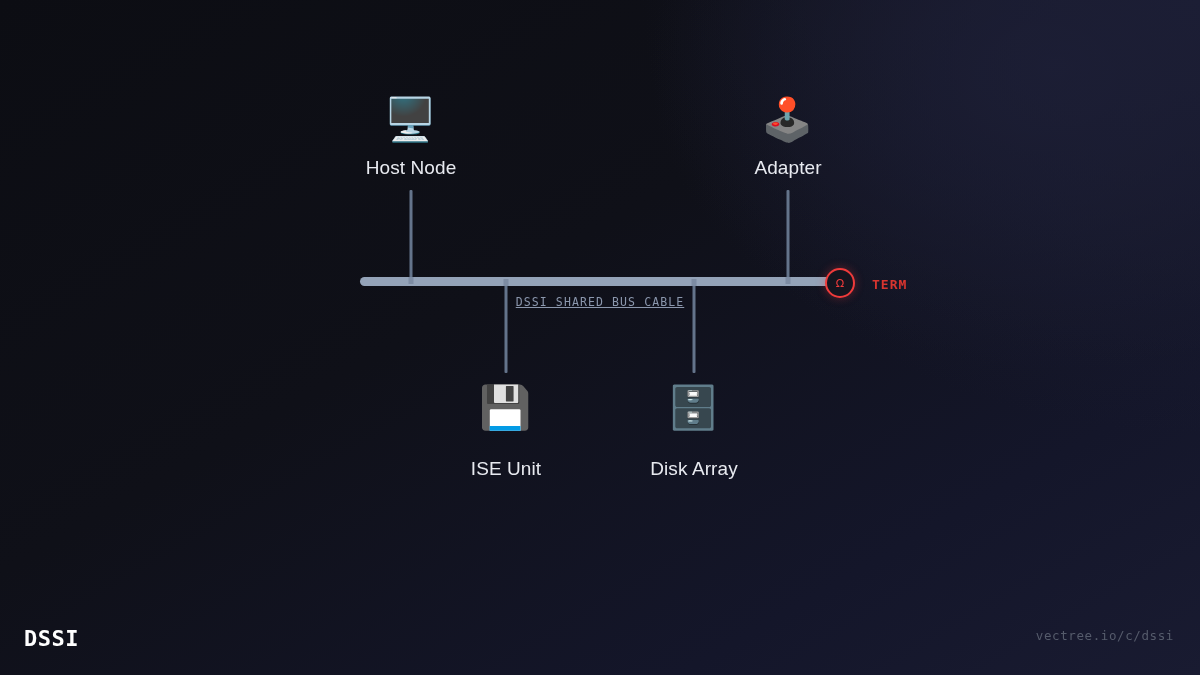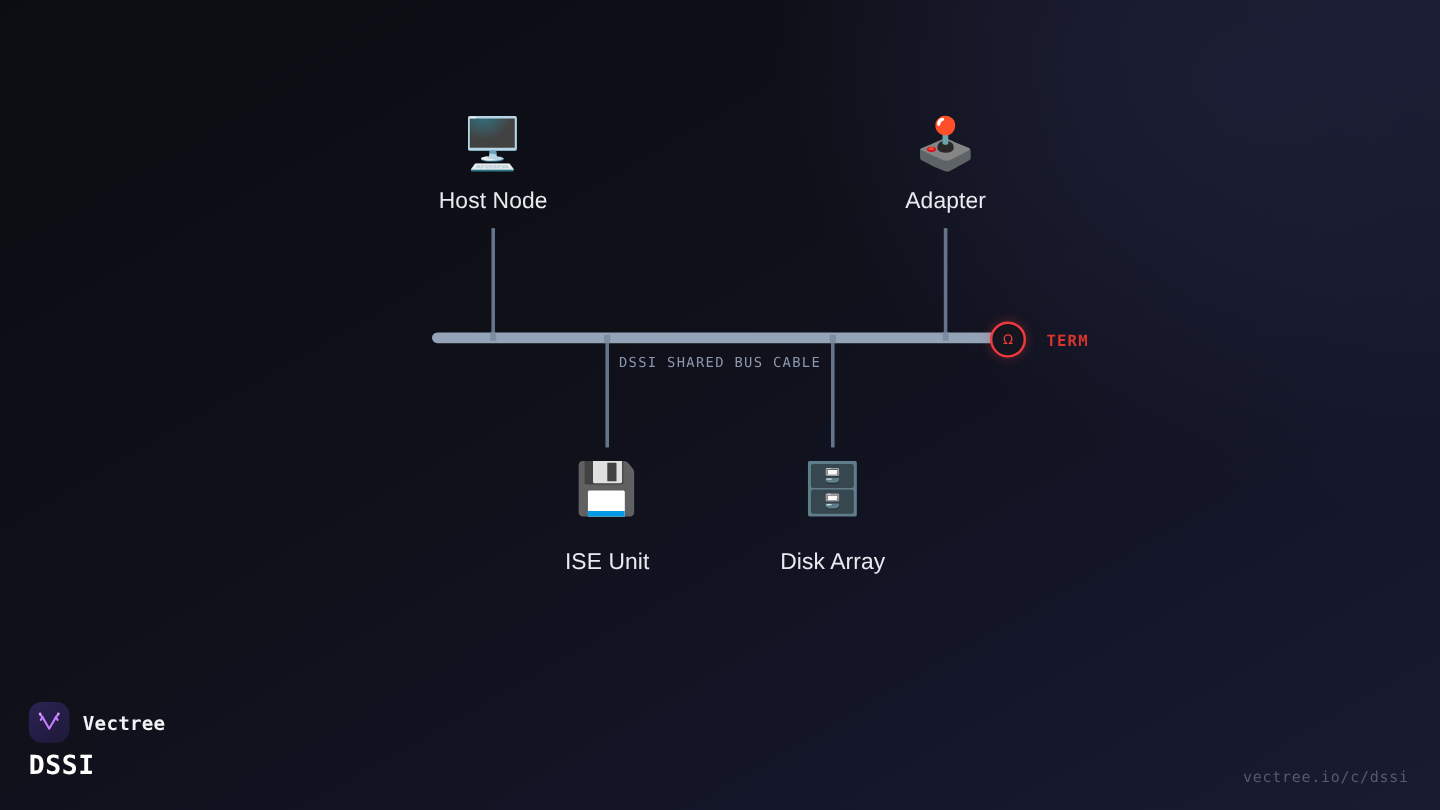--- a/index.html
+++ b/index.html
@@ -91,20 +91,21 @@
   #bus-label {
     position: absolute;
     top: 295px;
     left: 600px;
     transform: translateX(-50%);
     font-family: "DejaVu Sans Mono", "Liberation Mono", monospace;
     font-size: 11.5px;
     letter-spacing: 1.1px;
     color: #8b97ad;
     white-space: nowrap;
+    text-decoration: underline;
   }
 
   
   #terminator {
     position: absolute;
     left: 840px;
     top: 283px;
     width: 30px;
     height: 30px;
     margin-left: -15px;
@@ -175,21 +176,21 @@
     font-family: "DejaVu Sans Mono", "Liberation Mono", monospace;
     font-size: 22px;
     font-weight: bold;
     color: #ffffff;
     letter-spacing: .5px;
   }
 
   #footer-url {
     position: absolute;
     right: 26px;
-    bottom: 20px;
+    bottom: 32px;
     font-family: "DejaVu Sans Mono", "Liberation Mono", monospace;
     font-size: 12.5px;
     letter-spacing: .6px;
     color: #555b6b;
     margin-top: 24px;
   }
 </style>
 </head>
 <body>
 
@@ -230,34 +231,18 @@
     <div class="stub" style="left:694px; top:281px; height:92px;"></div>
     <div class="tap" style="left:694px; top:279px;"></div>
     <div class="node below" style="left:694px; top:383px;">
       <span class="node-icon">🗄️</span>
       <div class="node-label">Disk Array</div>
     </div>
 
   </div>
 
   <div id="footer-brand">
-    <div class="brand-row">
-      <div id="brand-mark">
-        <svg width="22" height="22" viewBox="0 0 22 22" aria-hidden="true">
-          <g stroke="#c77dff" stroke-width="1.7" fill="none" stroke-linecap="round" stroke-linejoin="round">
-            <path d="M5.4 6.6 L11 16.2 L16.6 6.6"></path>
-            <path d="M5.4 6.6 L3.6 4.4"></path>
-            <path d="M5.4 6.6 L4.0 8.9"></path>
-            <path d="M16.6 6.6 L18.4 4.4"></path>
-            <path d="M16.6 6.6 L18.0 8.9"></path>
-          </g>
-          <circle cx="3.4" cy="4.0" r="1.15" fill="#d79bff"></circle>
-          <circle cx="18.6" cy="4.0" r="1.15" fill="#d79bff"></circle>
-        </svg>
-      </div>
-      <div id="brand-name">Vectree</div>
-    </div>
     <div id="page-title">DSSI</div>
   </div>
 
   <div id="footer-url">vectree.io/c/dssi</div>
 
 </div>
 
 </body></html>

